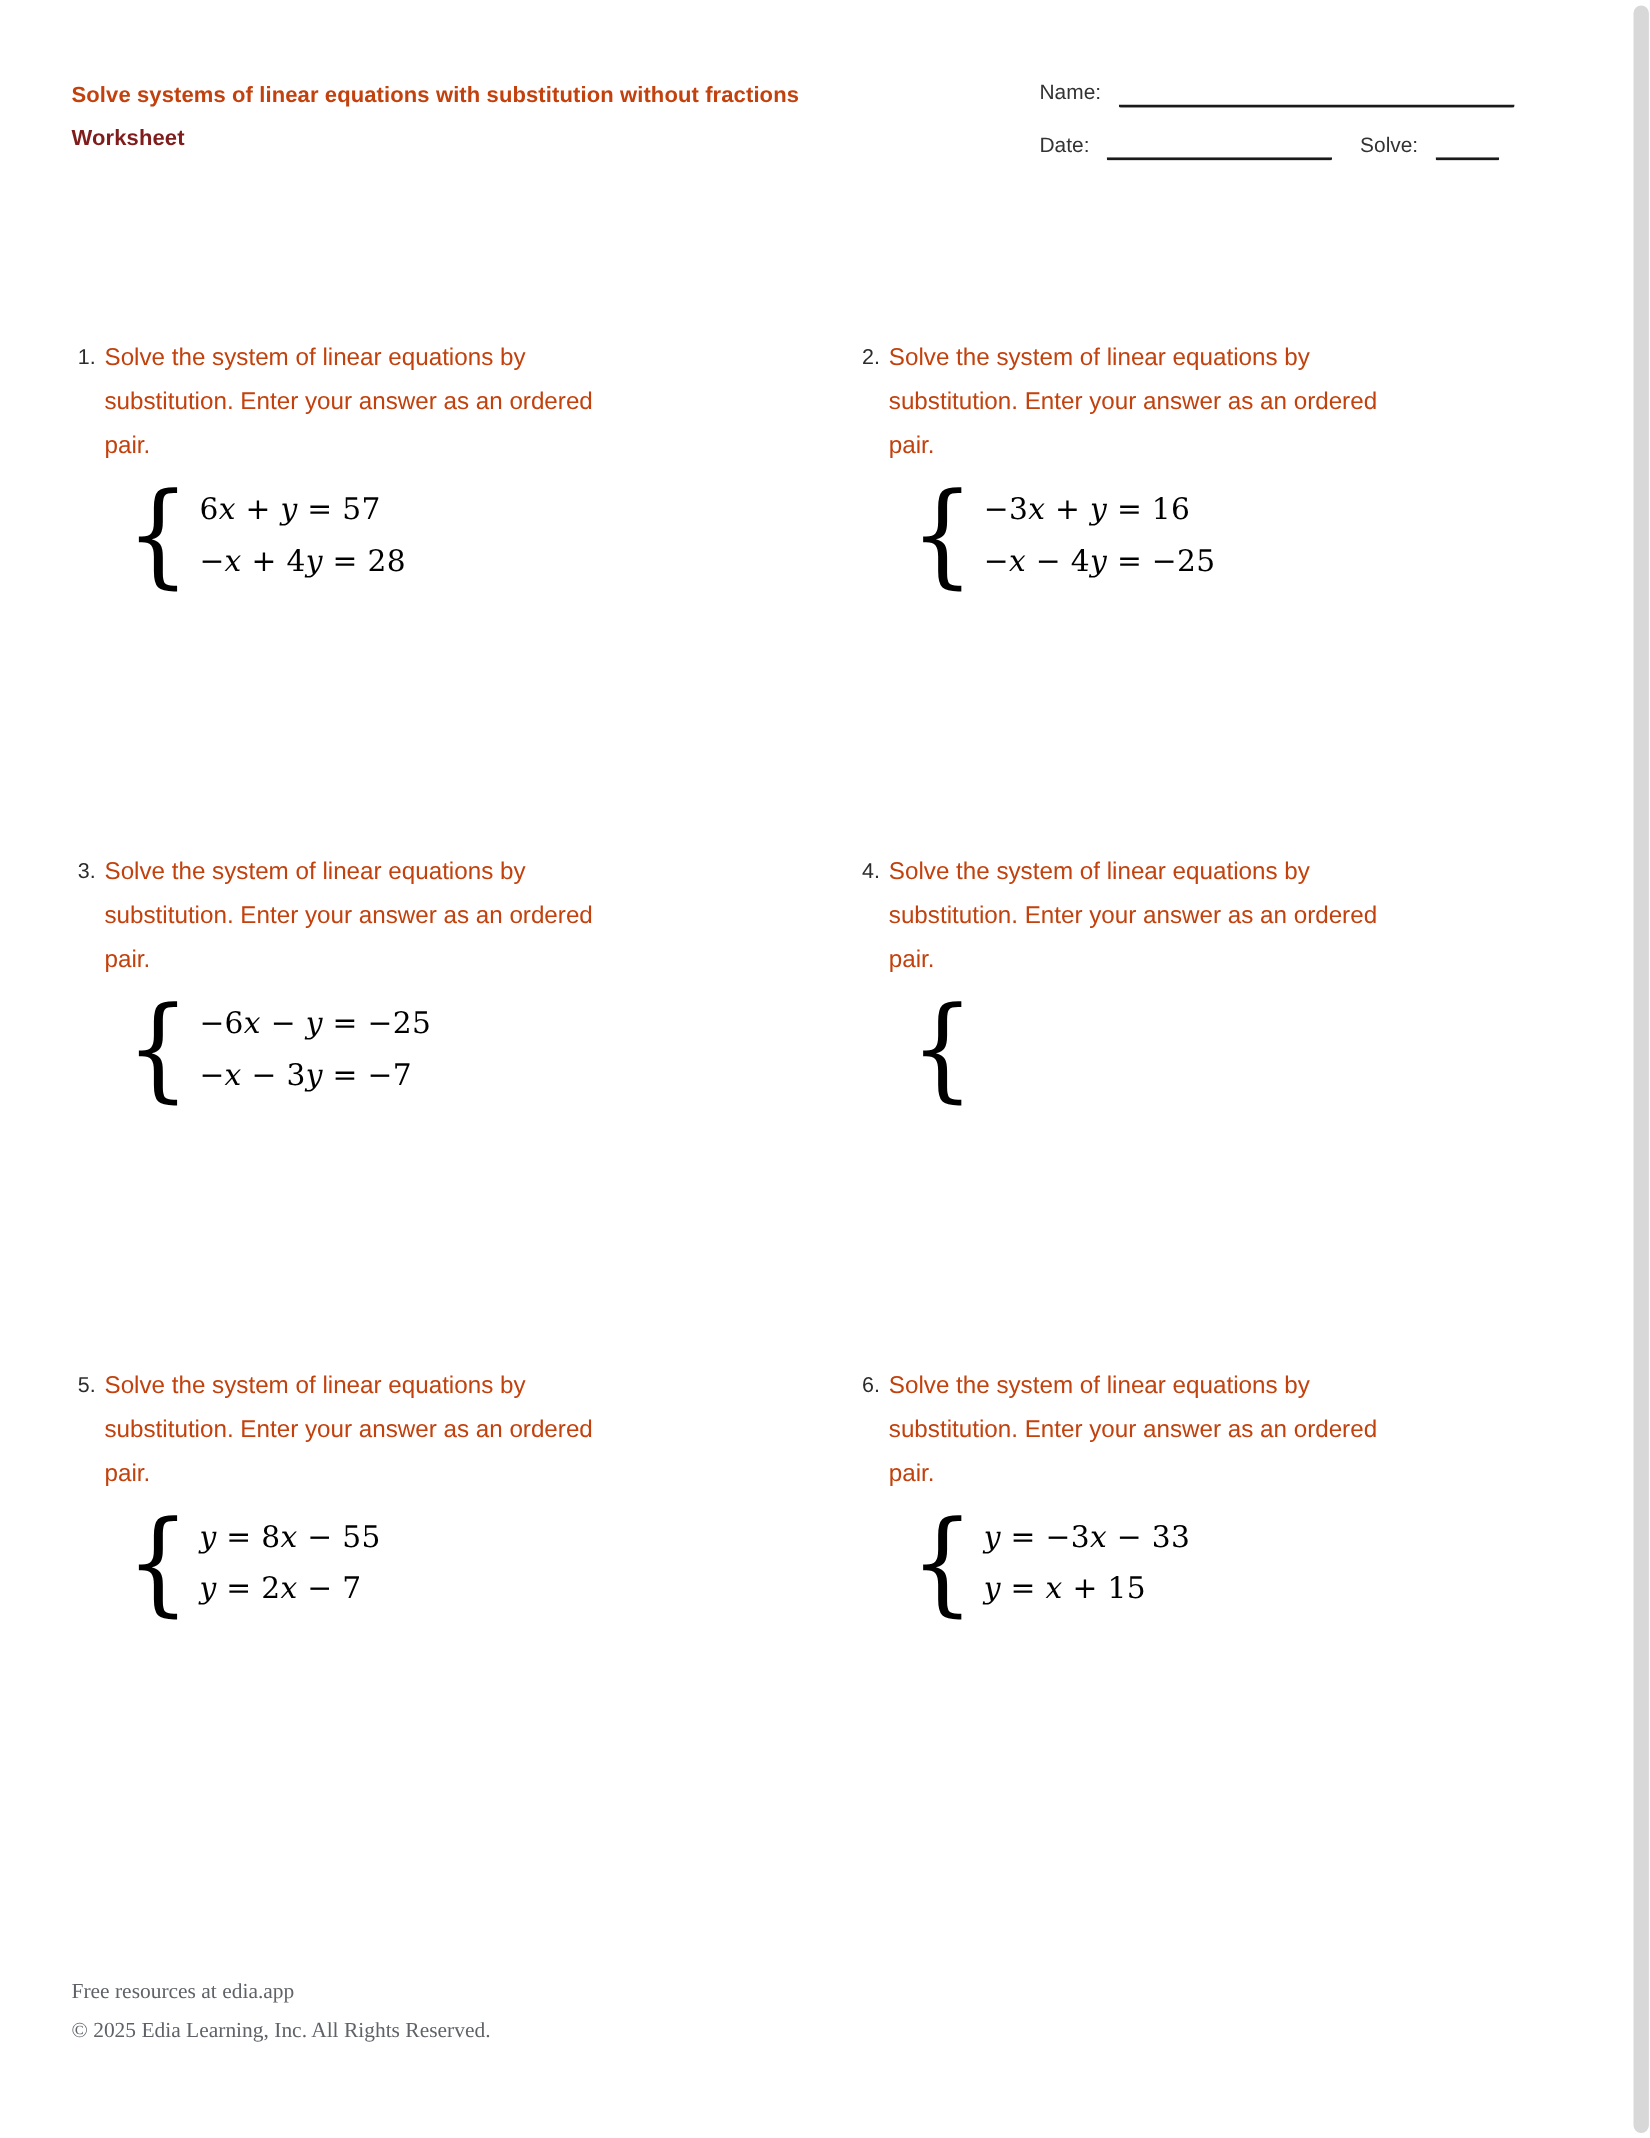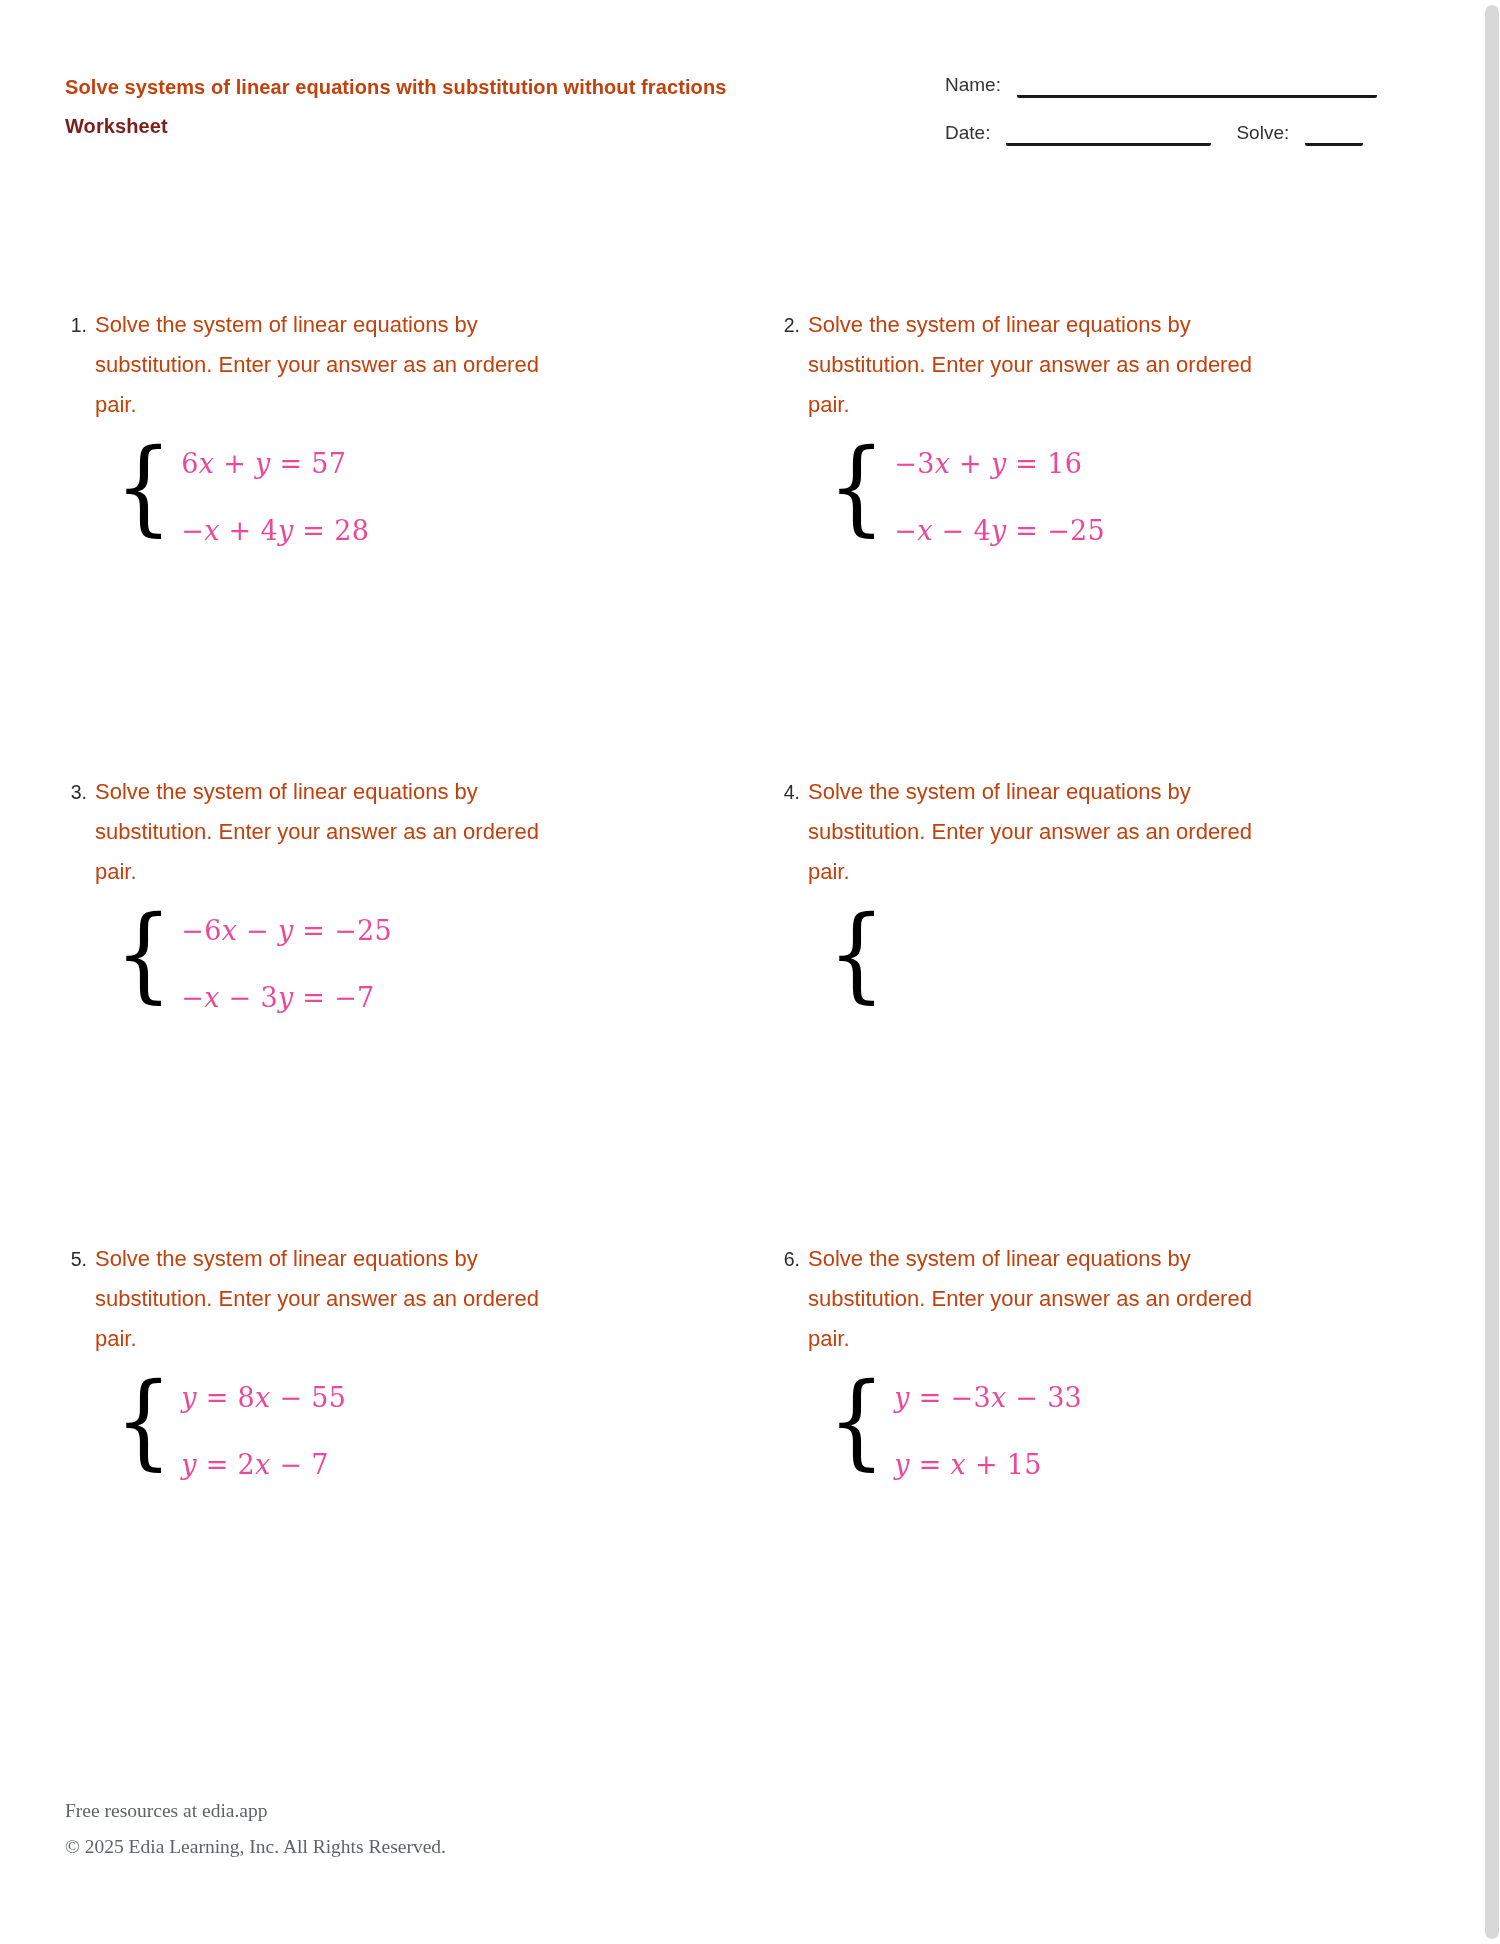--- a/index.html
+++ b/index.html
@@ -62,22 +62,22 @@
   }
   .brace {
     font-family:"DejaVu Serif", serif;
     font-size:90px; line-height:112px; color:#000000;
     transform:scaleY(1.14); transform-origin:50% 50%;
     flex:none;
   }
   .eqs { margin-left:9px; display:flex; flex-direction:column; justify-content:center; }
   .eq {
     font-family:"DejaVu Serif", serif;
-    font-size:27px; line-height:47px; color:#ec4899;
-    letter-spacing:.3px; white-space:nowrap;margin-top:20px;
+    font-size:27px; line-height:47px; color:#000000;
+    letter-spacing:.3px; white-space:nowrap;
   }
   .eq i { font-style:italic; }
 
   
   .footer { position:absolute; top:1793px; left:65px;font-family:Liberation Serif, serif; }
   .footer div { font-size:19.5px; line-height:36px; color:#5f6368; }
 </style>
 </head>
 <body>
 

